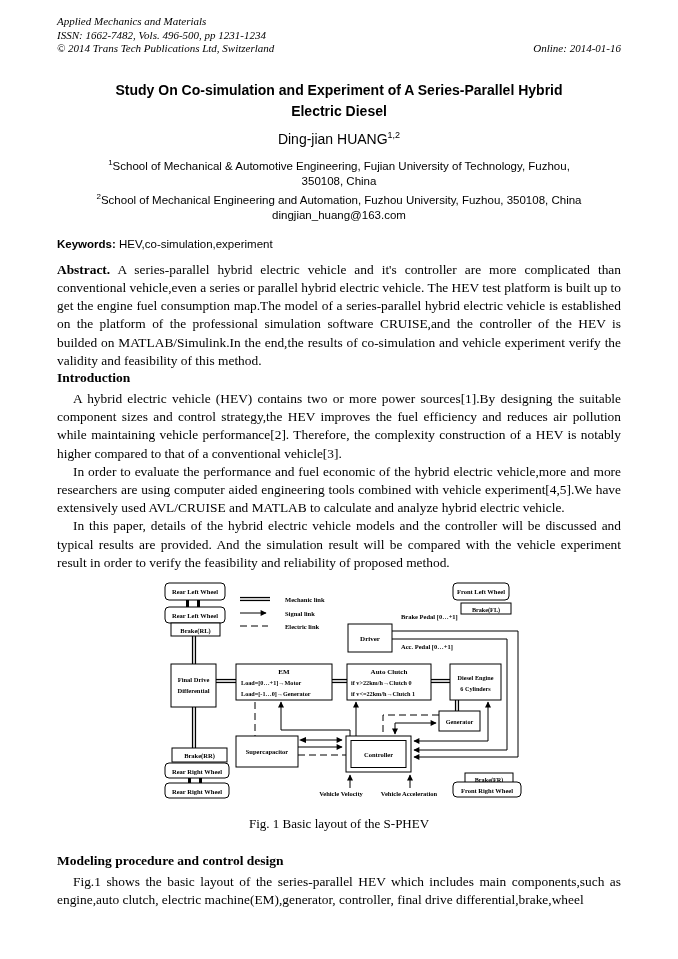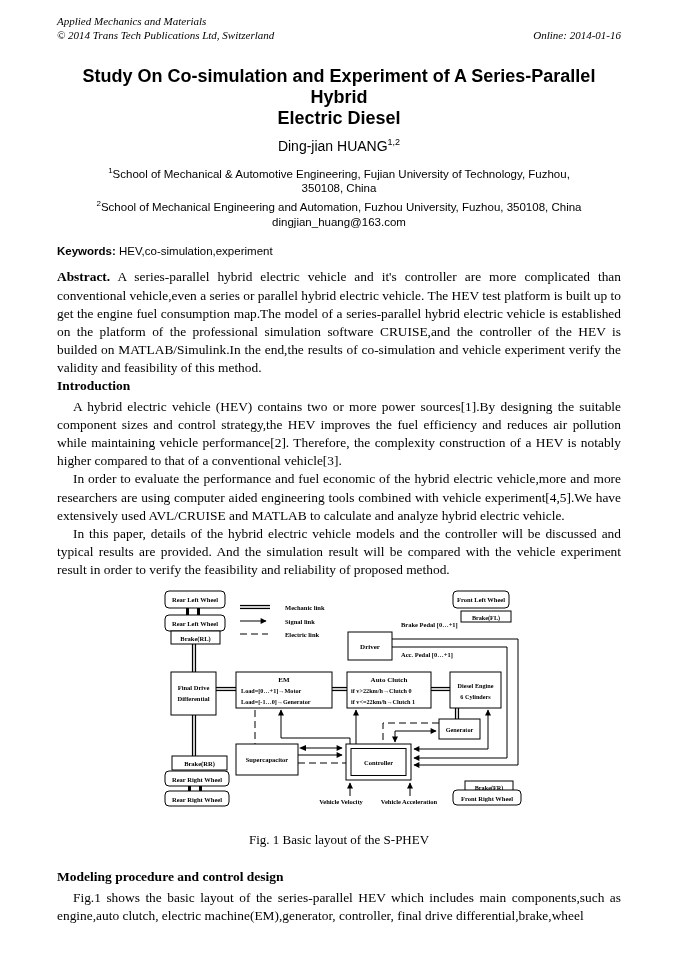--- a/index.html
+++ b/index.html
@@ -7,60 +7,61 @@
   .page{padding:15px 57px 0 57px;}
 
   
   .jheader{display:flex;justify-content:space-between;align-items:flex-end;
     font-family:"Liberation Serif",serif;font-style:italic;font-size:11px;line-height:13.5px;}
   .jheader .left div{white-space:nowrap;}
   .jheader .right{white-space:nowrap;}
 
   
   .title{margin-top:24px;text-align:center;font-family:"Liberation Sans",sans-serif;
-    font-weight:bold;font-size:18px;line-height:21px;}
+    font-weight:bold;font-size:14px;line-height:21px;}
   .author{margin-top:8px;text-align:center;font-family:"Liberation Sans",sans-serif;font-size:14px;}
   .author sup{font-size:9px;}
   .affil{margin-top:9px;text-align:center;font-family:"Liberation Sans",sans-serif;
     font-size:11.5px;line-height:15px;}
   .affil sup{font-size:8px;}
 
   
   .keywords{margin-top:15px;font-family:"Liberation Sans",sans-serif;font-size:11.5px;}
   .keywords b{font-weight:bold;}
 
   
   .abstract{margin-top:11px;font-size:13.4px;line-height:18.2px;text-align:justify;}
   .sect-head{font-size:13.5px;font-weight:bold;}
   .para{font-size:13.4px;line-height:18.2px;text-align:justify;text-indent:16px;margin:0;}
   .para-first{margin-top:4px;}
 
   
   .figwrap{margin-top:9px;text-align:center;}
   .figwrap svg{display:inline-block;margin-left:16px;}
-  .caption{text-align:center;font-size:13px;margin-top:17px;}
+  .caption{text-align:center;font-size:13px;margin-top:9px;}
 
   svg text{font-family:"Liberation Serif",serif;font-weight:bold;fill:#000;}
   .bx{fill:#ffffff;stroke:#000;stroke-width:1;}
   .ln{stroke:#000;stroke-width:1;fill:none;}
   .mech{stroke:#000;stroke-width:4.2;fill:none;}
   .mechw{stroke:#fff;stroke-width:1.6;fill:none;}
   .dash{stroke:#000;stroke-width:1;fill:none;stroke-dasharray:7 4;}
   .t7{font-size:7px;}
   .t65{font-size:6.5px;}
   .t6{font-size:6.2px;}
 </style>
 </head>
 <body>
 
 <div class="page">
 
   <div class="jheader">
     <div class="left">
       <div>Applied Mechanics and Materials</div>
+      <div>ISSN: 1662-7482, Vols. 496-500, pp 1231-1234</div>
       <div>© 2014 Trans Tech Publications Ltd, Switzerland</div>
     </div>
     <div class="right">Online: 2014-01-16</div>
   </div>
 
   <div class="title">
     <div>Study On Co-simulation and Experiment of A Series-Parallel Hybrid</div>
     <div>Electric Diesel</div>
   </div>
 

